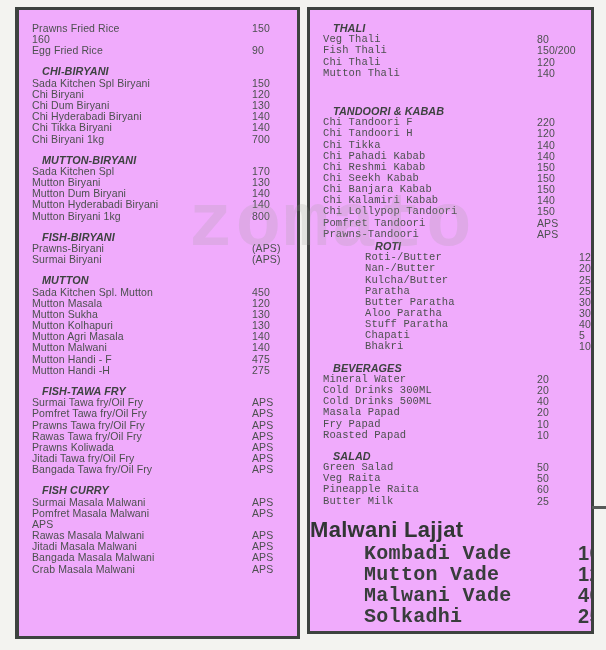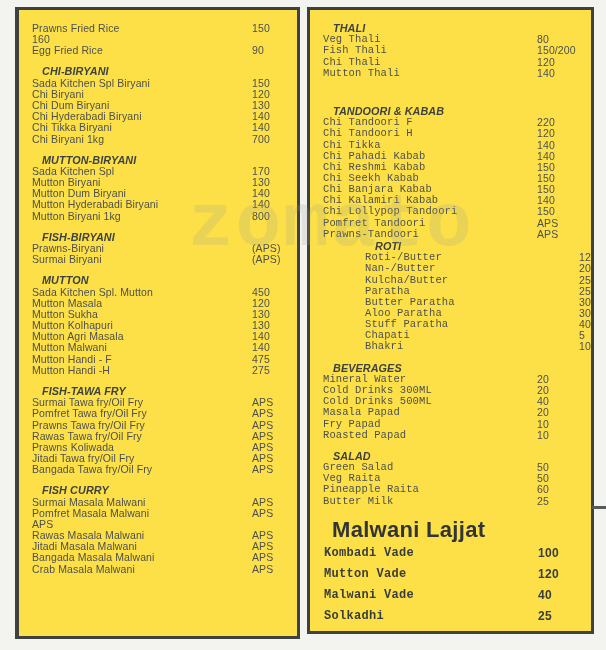--- a/index.html
+++ b/index.html
@@ -2,21 +2,21 @@
 <html><head>
 <meta charset="utf-8">
 <style>
   html,body{margin:0;padding:0;}
   body{
     width:606px;height:650px;position:relative;overflow:hidden;
     background:#f3f3f0;
     font-family:"Liberation Sans","DejaVu Sans",sans-serif;
   }
   .menu-box{
-    position:absolute;box-sizing:border-box;background:#fde047;
+    position:absolute;box-sizing:border-box;background:#f0abfc;
     border:3px solid #3d423f;overflow:hidden;
   }
   #left-box{left:15px;top:7px;width:285px;height:632px;border-left-width:4px;}
   #right-box{left:307px;top:7px;width:287px;height:627px;}
   .col{padding-top:13px;position:relative;z-index:2;}
   .section{margin-top:10px;}
   .section:first-child{margin-top:0;}
   .section-heading{
     font-weight:bold;font-style:italic;color:#3d4240;
     font-size:10.8px;line-height:11.3px;padding-left:23px;letter-spacing:0.1px;
@@ -26,25 +26,25 @@
   #left-box .row .name{flex:0 0 220px;}
   #right-box .row .name{flex:0 0 214px;font-family:Liberation Mono, monospace;}
   .row .price{flex:0 0 auto;}
   #right-box .section.gap-large{margin-top:27px;}
   #right-box .section.gap-none{margin-top:1px;margin-left:42px;}
   #right-box .section.gap-small{}
   
   .special{margin-top:9px;}
   .special-heading{
     font-size:22px;font-weight:bold;color:#313634;line-height:27px;
-    padding-left:22px;letter-spacing:0.3px;
+    padding-left:0;letter-spacing:0.3px;
   }
   .special .row{
-    padding:0 15px 0 14px;font-size:12px;font-weight:bold;
-    line-height:21px;color:#383d3c;letter-spacing:0.3px;
+    padding:0 15px 0 14px;font-size:20px;font-weight:bold;
+    line-height:21px;color:#383d3c;letter-spacing:0.3px;margin-left:40px;
   }
   .special .row .name{flex:1 1 auto;}
   .special .row .price{text-align:right;}
   .watermark{
     position:absolute;left:188px;top:182px;z-index:3;pointer-events:none;
     font-size:76px;font-weight:bold;letter-spacing:2px;
     color:rgba(155,158,150,0.20);
     font-family:Liberation Mono, monospace;
   }
   .page-dash{

